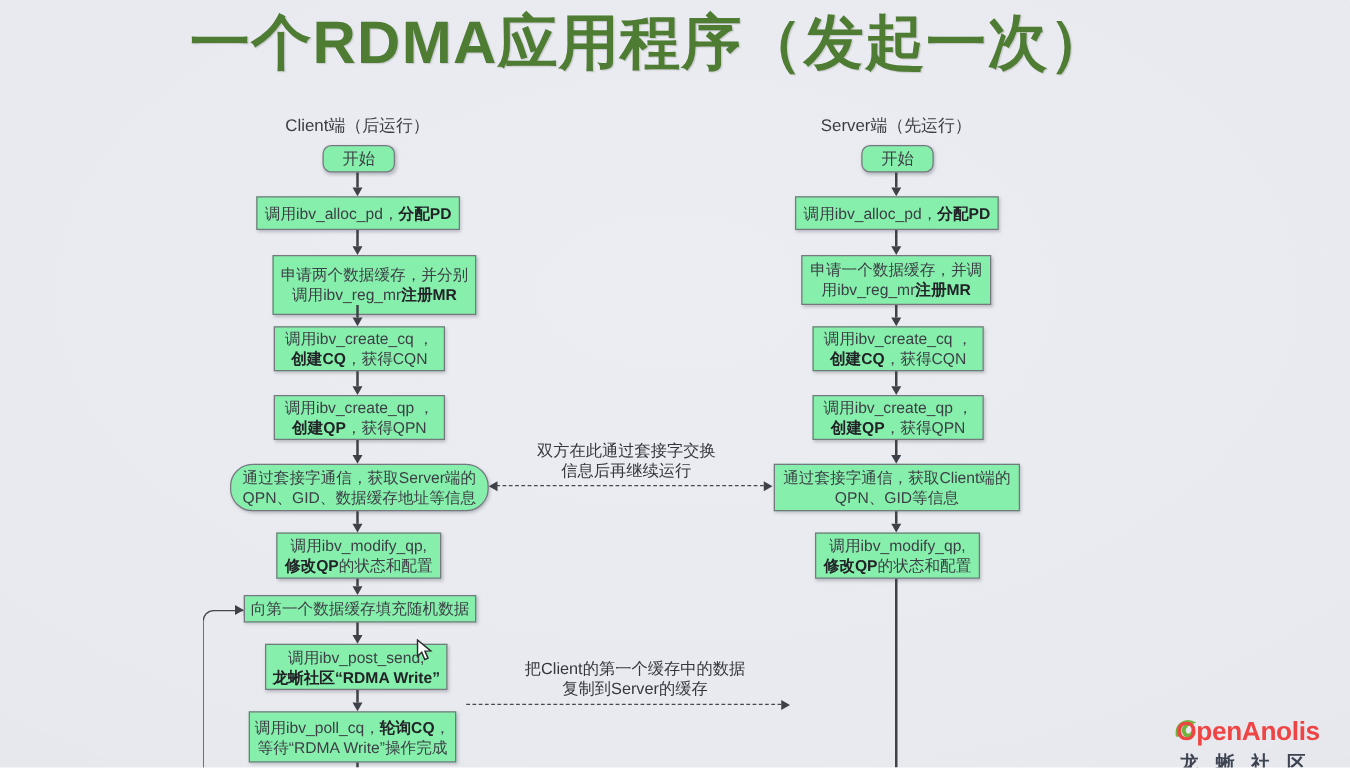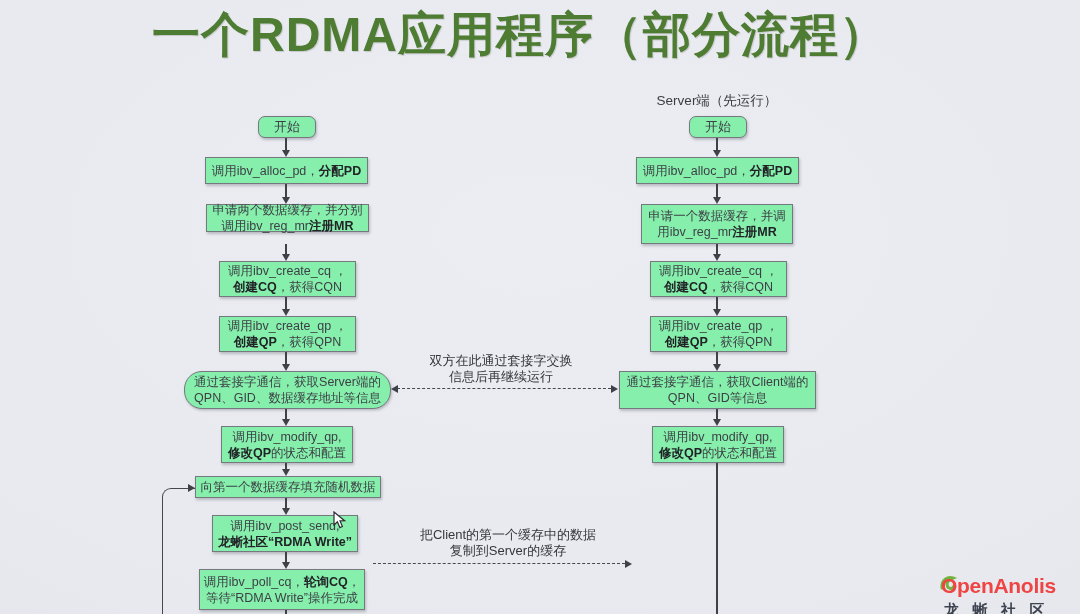--- a/index.html
+++ b/index.html
@@ -40,31 +40,32 @@
   .logo-name{position:absolute;left:941px;top:574px;font-size:21px;font-weight:bold;letter-spacing:-.3px;}
   .logo-community{position:absolute;left:944px;top:601px;font-size:15px;font-weight:600;letter-spacing:13.5px;}
   .gecko{position:absolute;left:938px;top:572px;}
   .cursor{position:absolute;left:333px;top:511px;}
 </style>
 </head>
 <body>
 
 <div id="stage">
 
-  <div class="title" style="color: rgb(77, 124, 50);">一个RDMA应用程序（部分流程）</div>
+  <div class="title" style="color: rgb(77, 124, 50);">一个RDMA应用程序（发起一次）</div>
 
+  <div class="colhead" style="left:186px;top:92px;">Client端（后运行）</div>
   <div class="colhead" style="left:617px;top:92px;">Server端（先运行）</div>
 
   <div class="node startnode" style="left:258px;top:116px;width:58px;height:22px;">
     <div class="txt">开始</div>
   </div>
   <div class="node" style="left:205px;top:157px;width:163px;height:27px;">
     <div class="txt"><span>调用ibv_alloc_pd，</span><span class="b">分配PD</span></div>
   </div>
-  <div class="node" style="left:206px;top:204px;width:163px;height:28px;">
+  <div class="node" style="left:218px;top:204px;width:163px;height:48px;">
     <div class="txt"><span>申请两个数据缓存，并分别
 调用ibv_reg_mr</span><span class="b">注册MR</span></div>
   </div>
   <div class="node" style="left:219px;top:261px;width:137px;height:36px;">
     <div class="txt"><span>调用ibv_create_cq ，
 </span><span class="b">创建CQ</span><span>，获得CQN</span></div>
   </div>
   <div class="node" style="left:219px;top:316px;width:137px;height:36px;">
     <div class="txt"><span>调用ibv_create_qp ，
 </span><span class="b">创建QP</span><span>，获得QPN</span></div>

